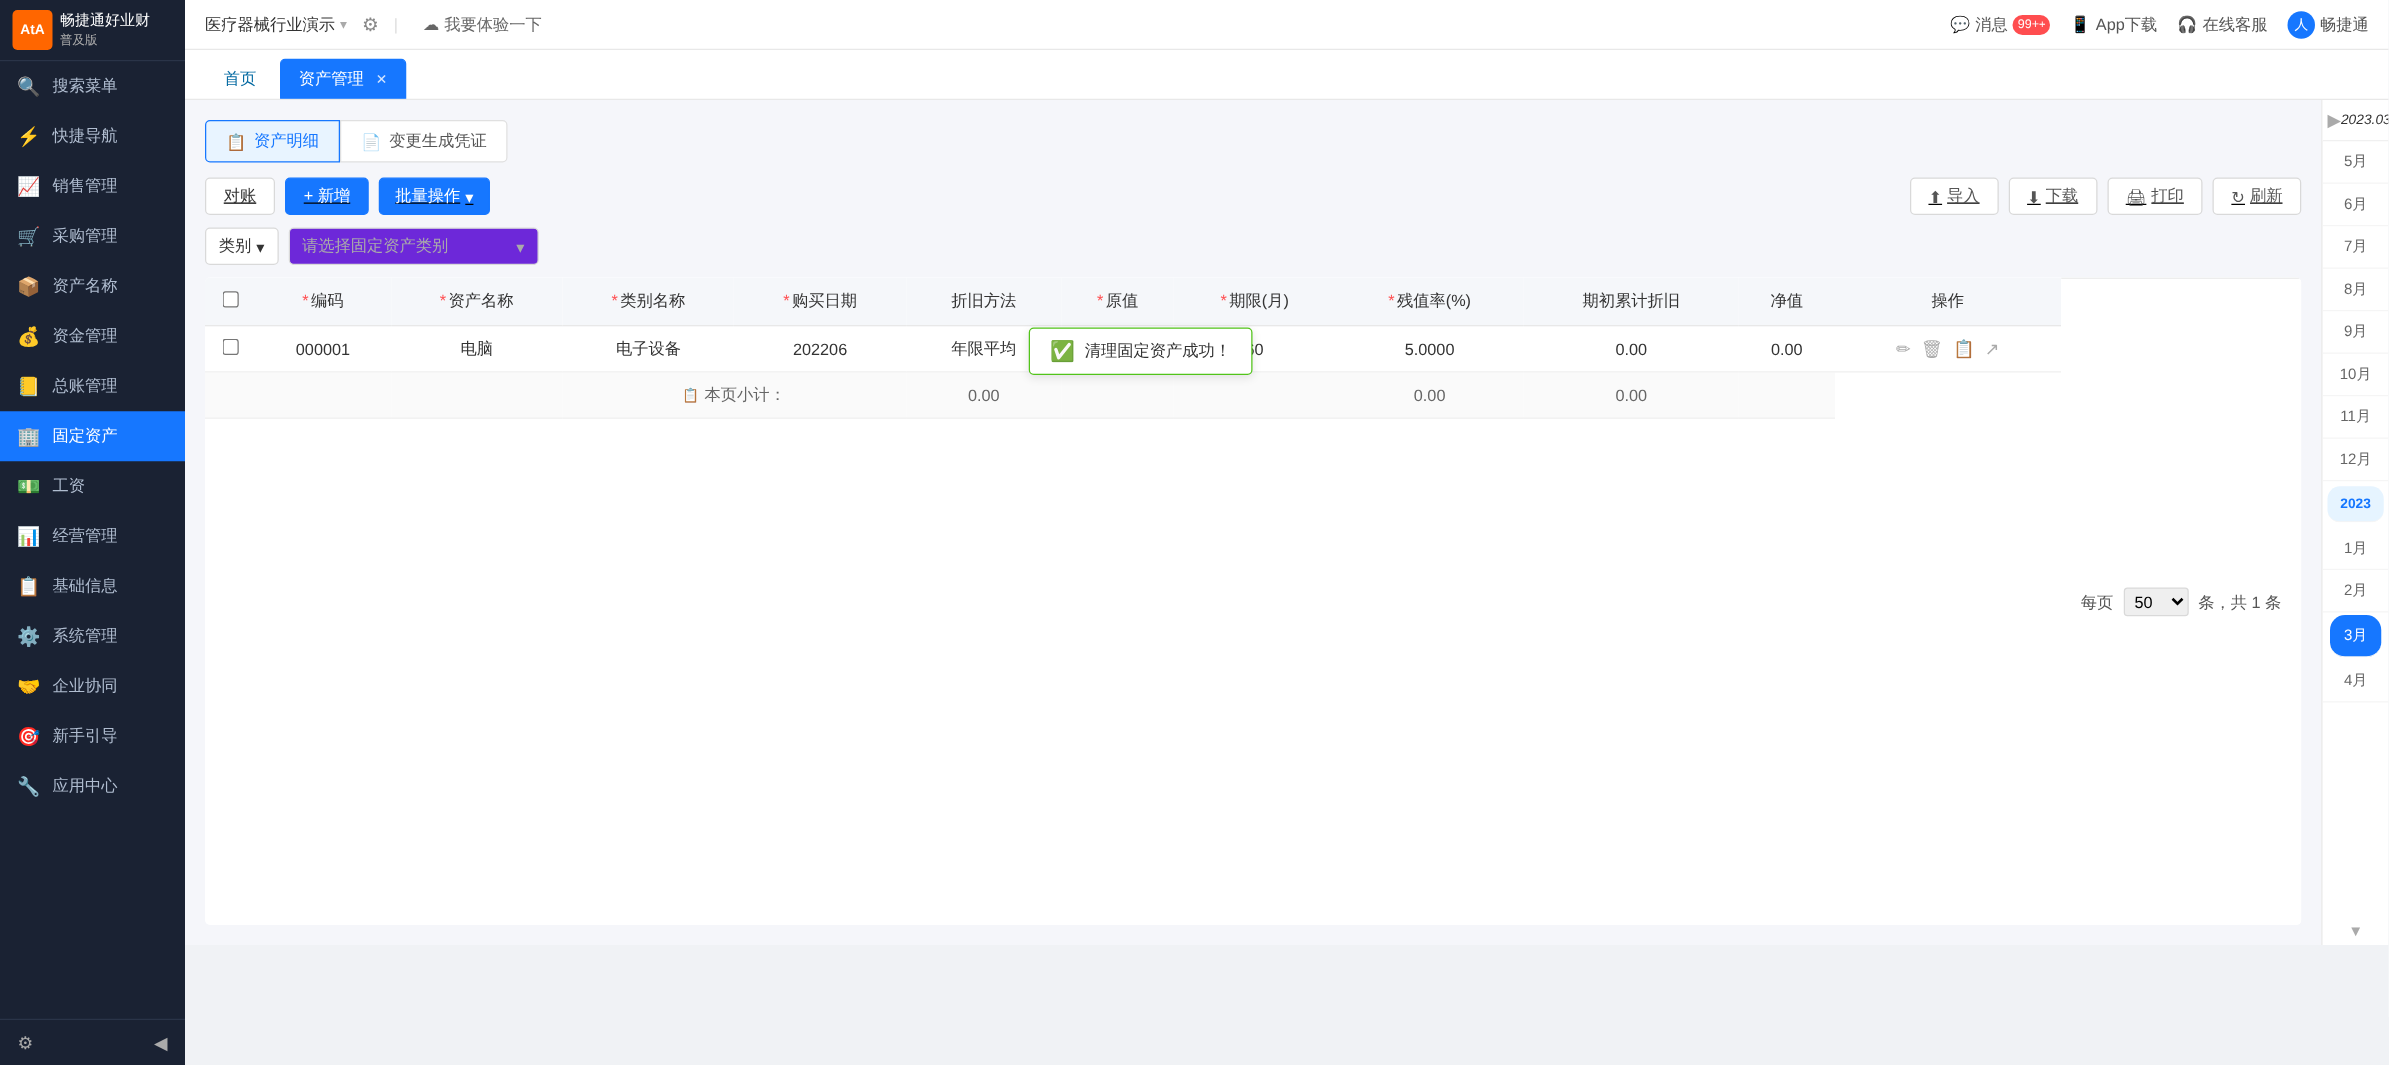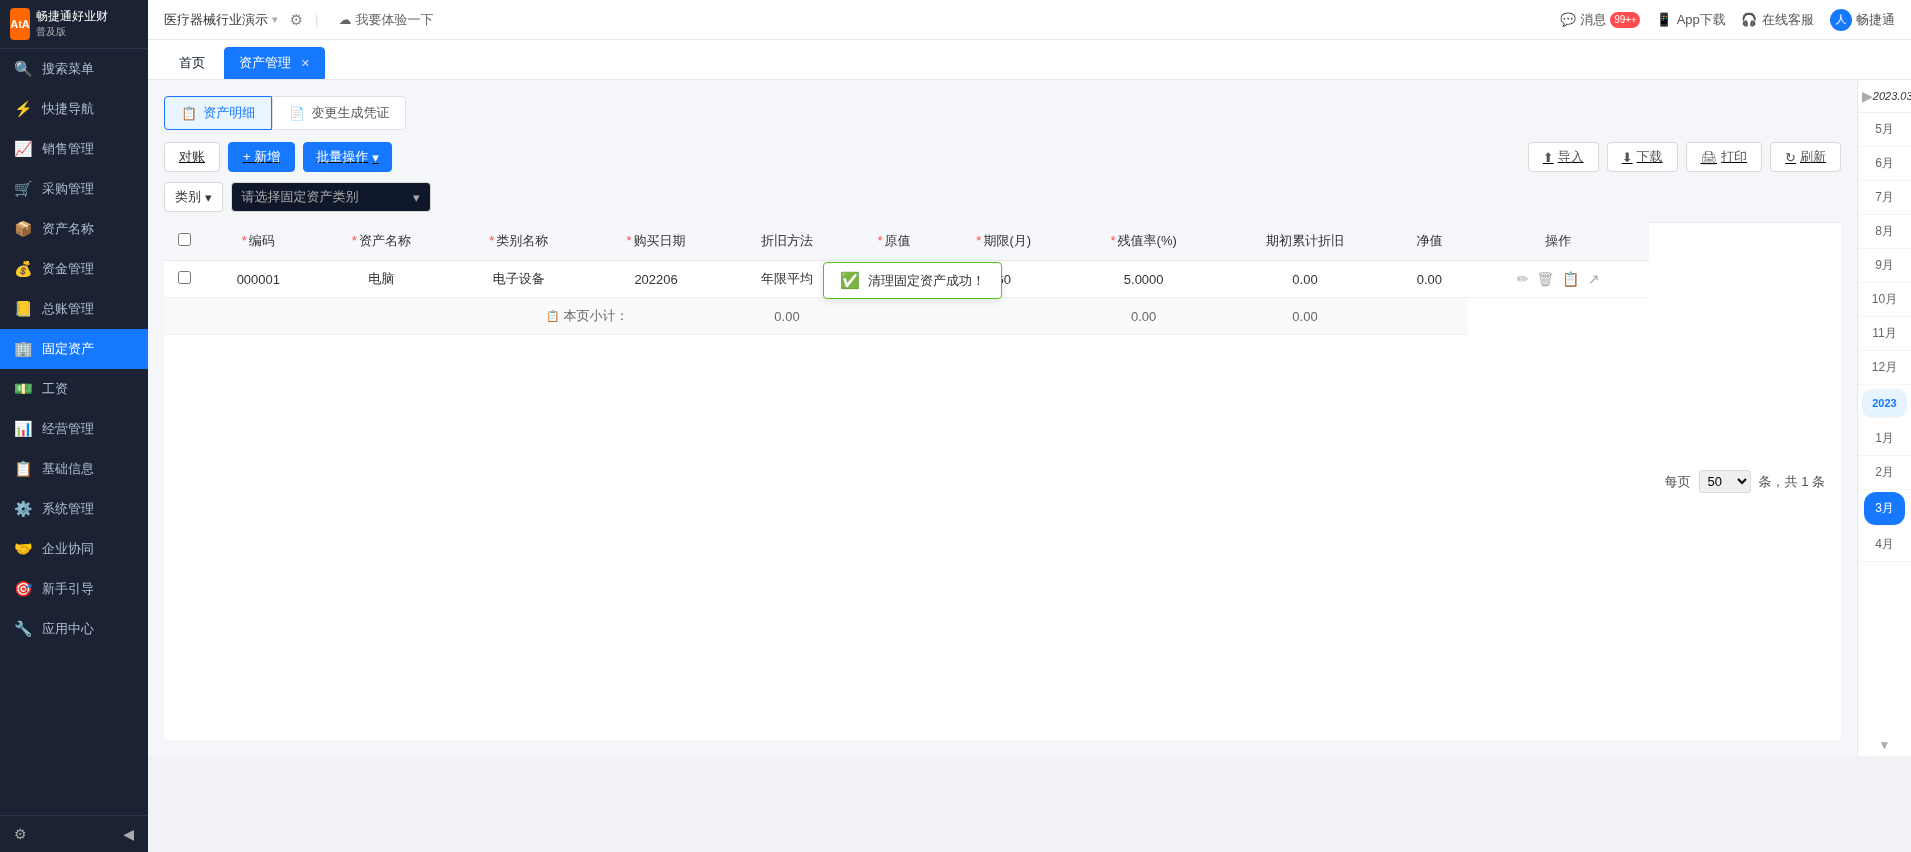--- a/index.html
+++ b/index.html
@@ -17,21 +17,21 @@
     }
     .sidebar-logo {
       background: #1a2233;
       padding: 8px 10px;
       display: flex;
       align-items: center;
       gap: 6px;
       border-bottom: 1px solid #2a3448;
     }
     .sidebar-logo-icon {
-      width: 20px; height: 32px;
+      width: 32px; height: 32px;
       background: #f60;
       border-radius: 4px;
       display: flex; align-items: center; justify-content: center;
       color: white; font-size: 11px; font-weight: bold;
     }
     .sidebar-logo-text { font-size: 12px; color: #fff; line-height: 1.3; }
     .sidebar-logo-sub { font-size: 10px; color: #aaa; }
     .sidebar-scroll {
       flex: 1;
       overflow-y: auto;
@@ -110,21 +110,21 @@
       display: flex;
       align-items: flex-end;
       padding: 0 16px;
       border-bottom: 1px solid #e8e8e8;
       gap: 4px;
     }
     .tab {
       padding: 6px 14px;
       font-size: 13px;
       cursor: pointer;
-      color: #0f172a;
+      color: #0369a1;
       border-radius: 4px 4px 0 0;
       border: 1px solid transparent;
     }
     .tab.active {
       background: #1677ff;
       color: #ffffff;
       border-color: #1677ff;
     }
     .tab-close { margin-left: 6px; font-size: 11px; opacity: 0.8; }
 
@@ -206,21 +206,21 @@
       background: #fff;
       border: 1px solid #d9d9d9;
       border-radius: 4px;
       font-size: 13px;
       cursor: pointer;
       color: #333;
     }
     .filter-input {
       display: flex; align-items: center; gap: 4px;
       padding: 5px 10px;
-      background: #0f172a;
+      background: #6d28d9;
       border: 1px solid #d9d9d9;
       border-radius: 4px;
       font-size: 13px;
       color: #aaa;
       min-width: 200px;
     }
 
     
     .table-container {
       background: #fff;

